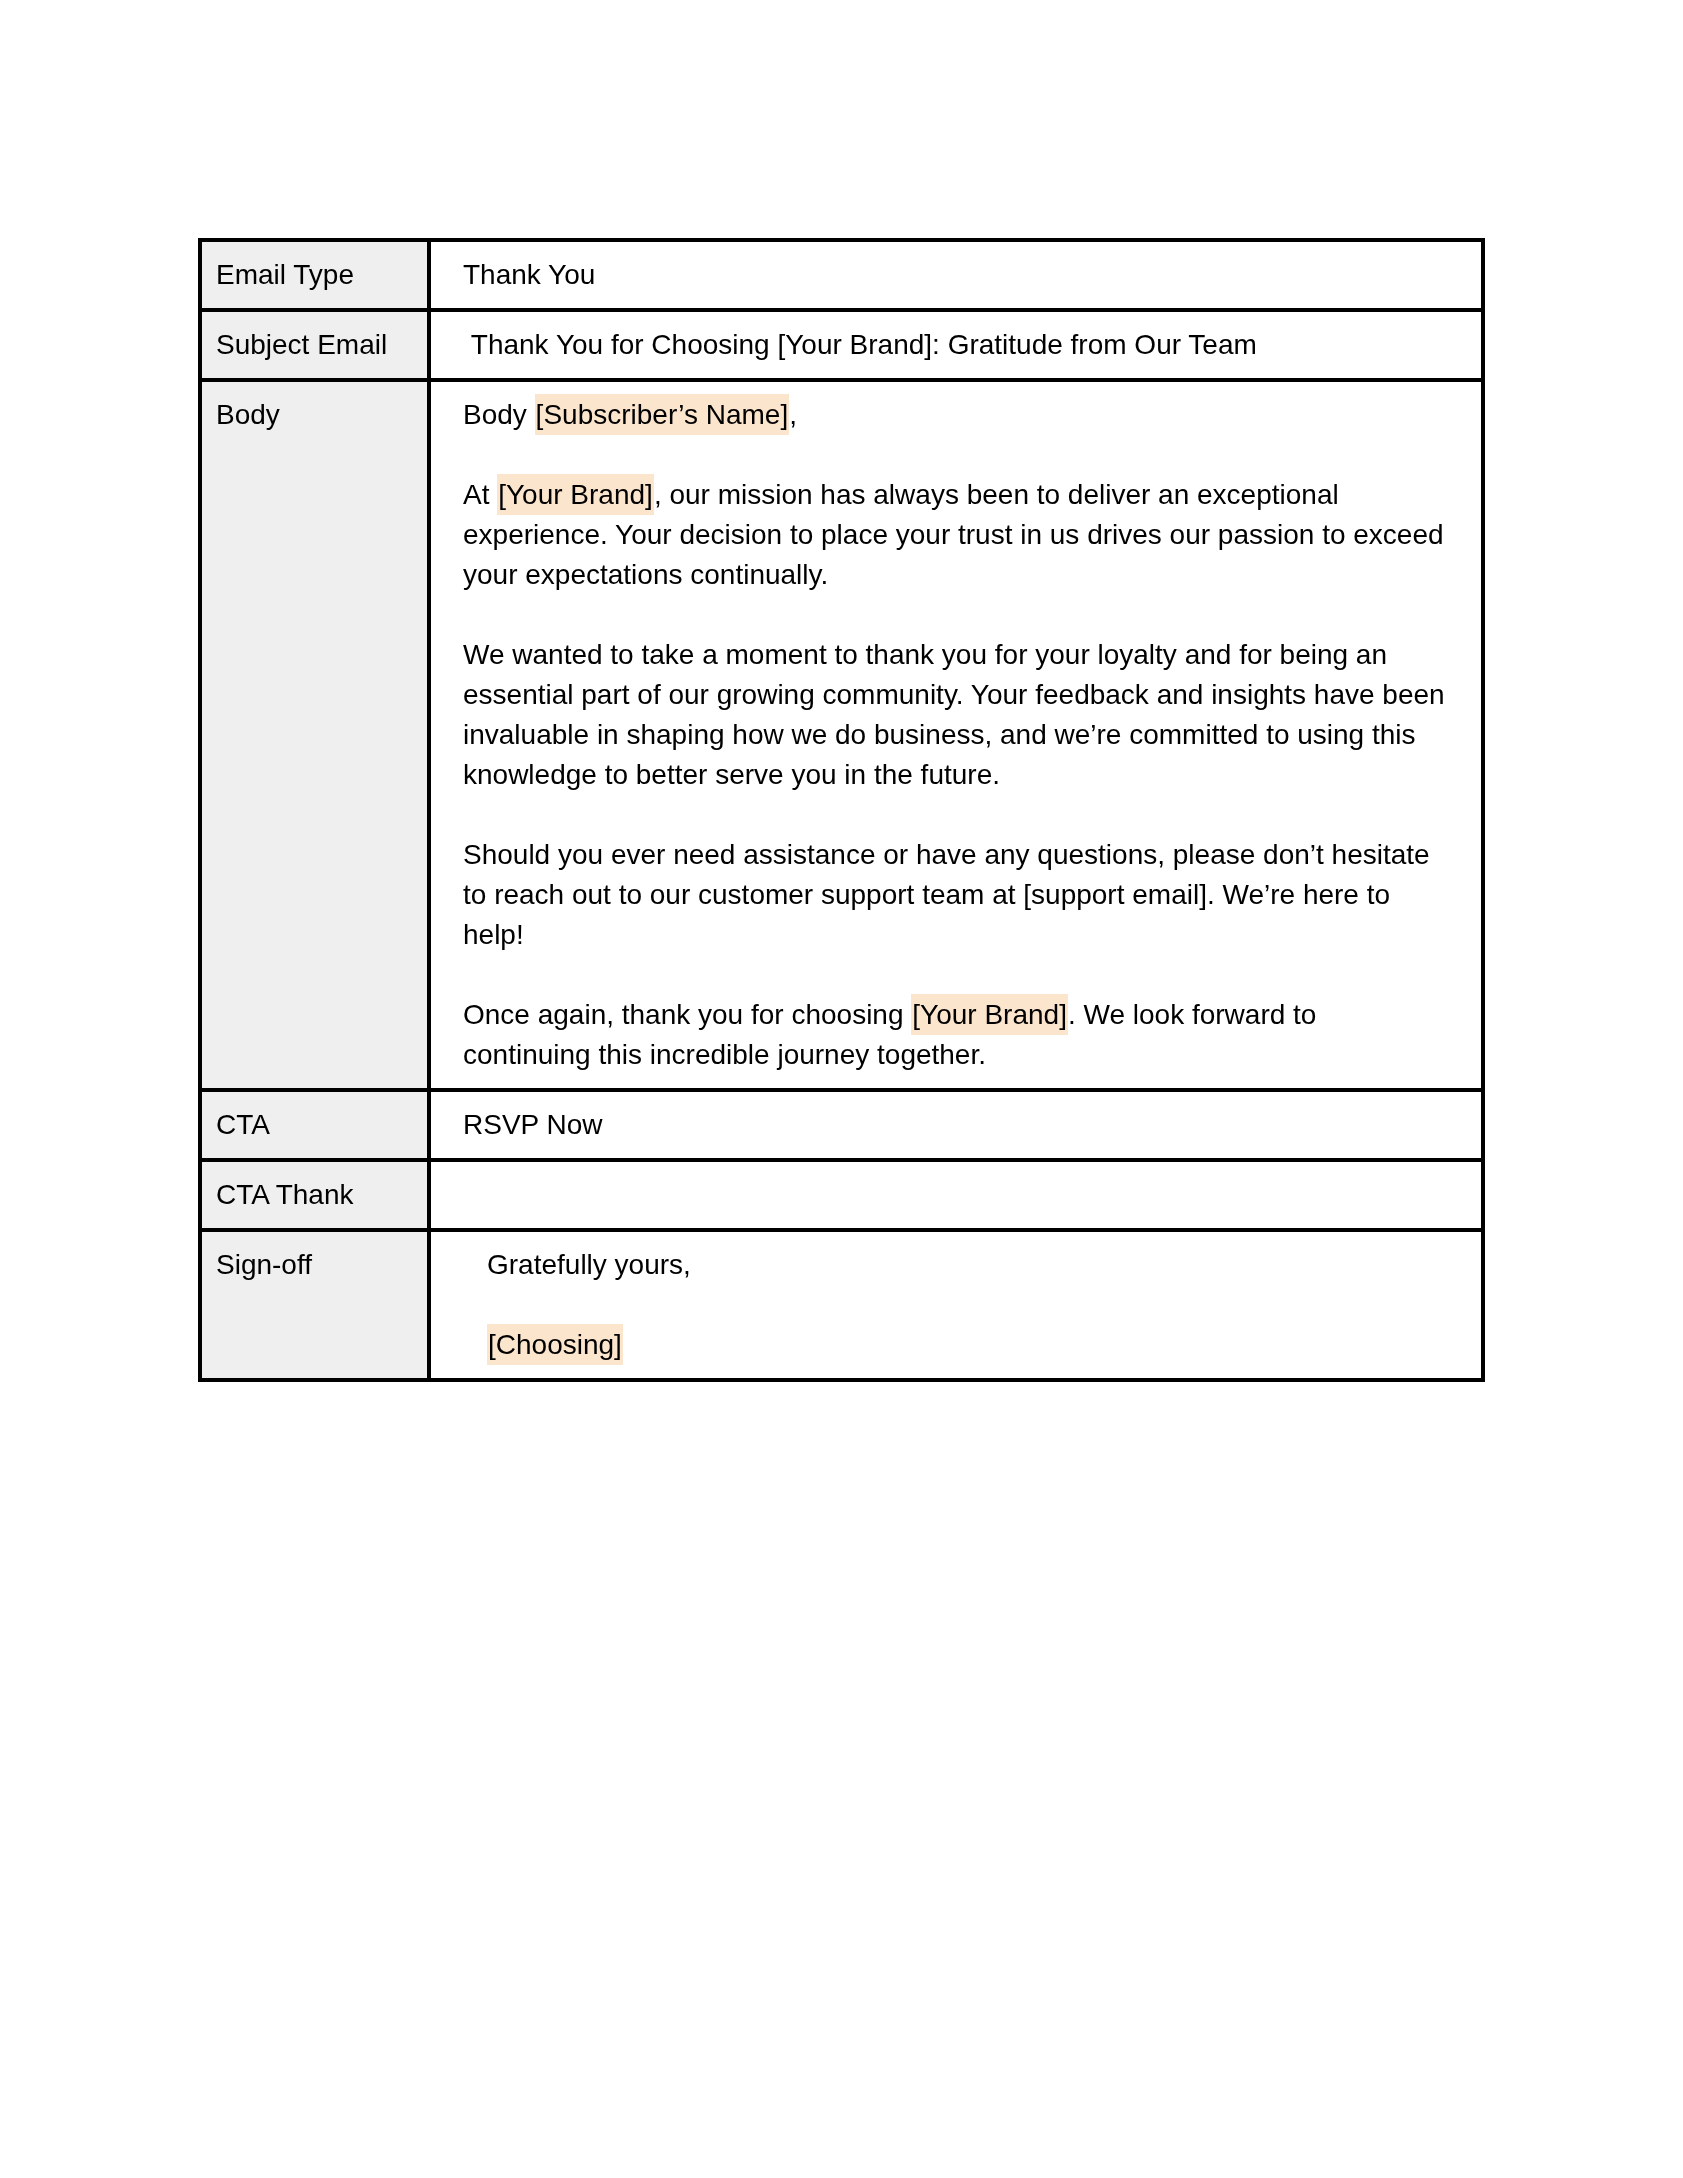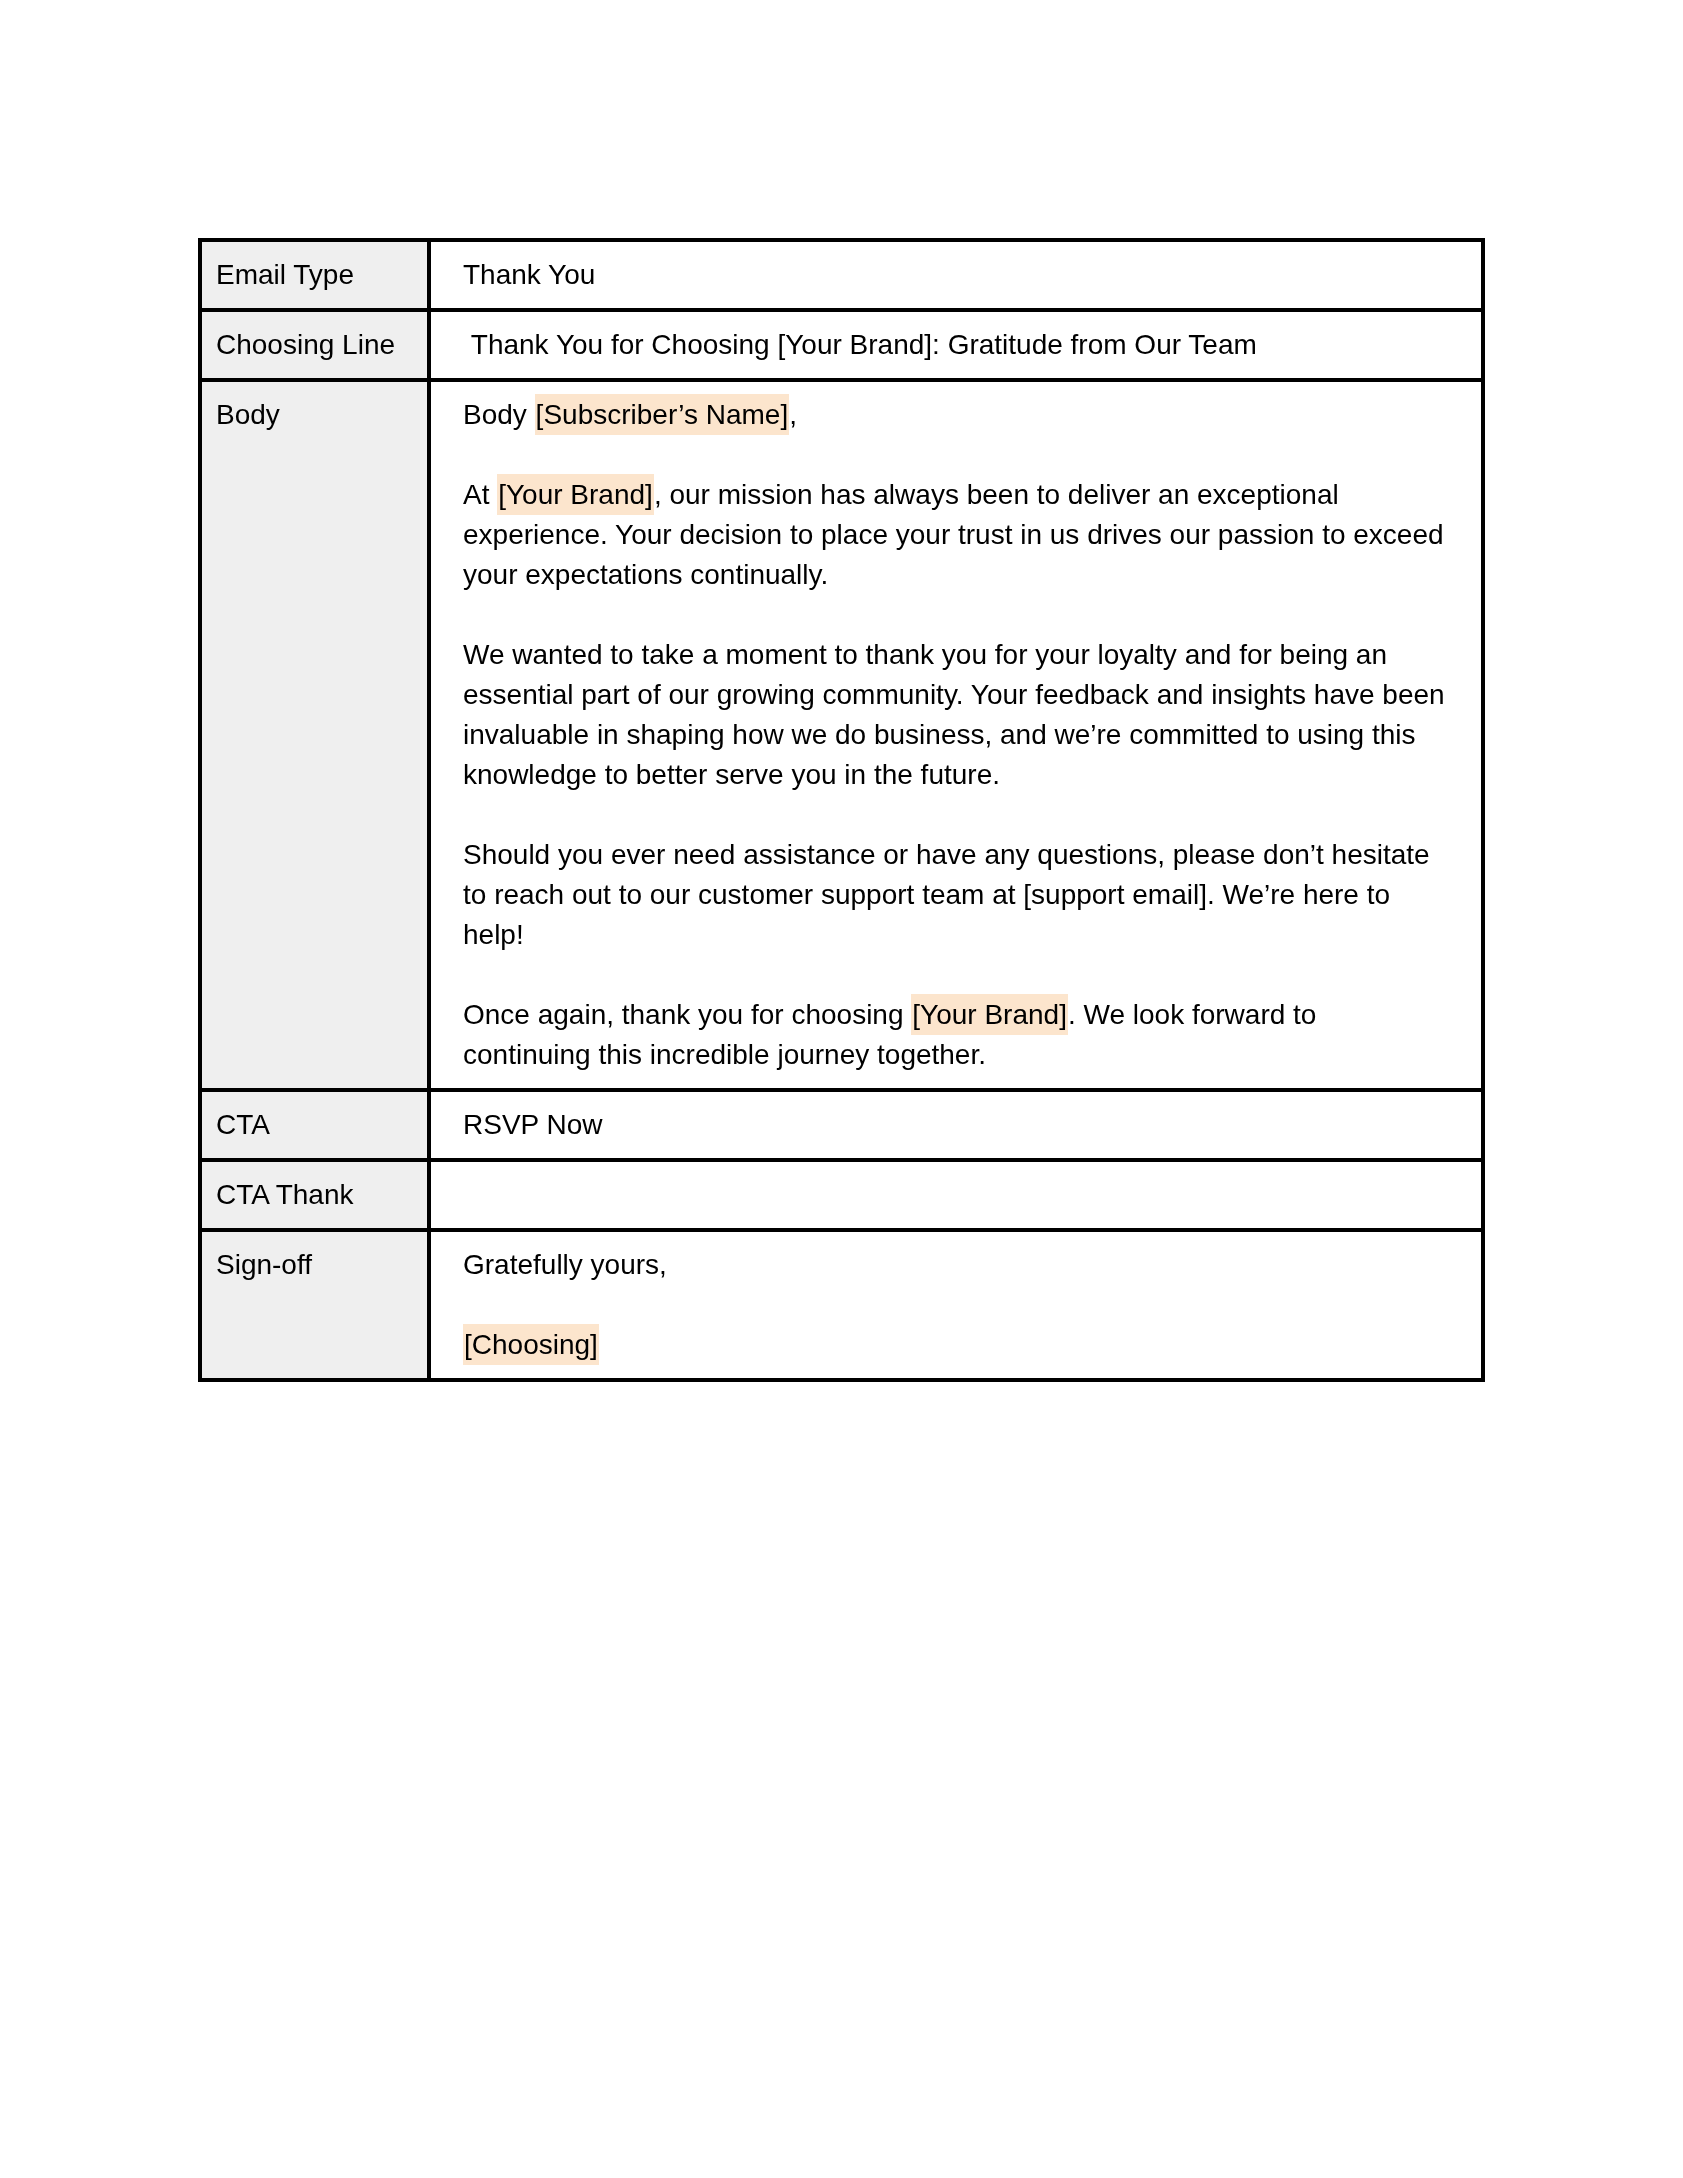--- a/index.html
+++ b/index.html
@@ -29,21 +29,21 @@
     left: 198px;
     top: 238px;
     width: 1287px;
     border: 4px solid var(--border);
     background: var(--page-bg);
   }
   .tbl-row {
     display: flex;
     border-bottom: 4px solid var(--border);
   }
-  .tbl-row:last-child { border-bottom: none; }
+  .tbl-row:last-child { border-bottom: none; gap: 24px; }
   .label-cell {
     flex: 0 0 229px;
     width: 229px;
     background: var(--label-bg);
     border-right: 4px solid var(--border);
     padding: 13px 14px;
     font-size: 28px;
     line-height: 40px;
   }
   .content-cell {
@@ -68,21 +68,21 @@
 
 <div class="page">
   <div class="doc-table" id="doc-table">
       <div class="tbl-row">
         <div class="label-cell">Email Type</div>
         <div class="content-cell">
           <p><span>Thank You</span></p>
         </div>
       </div>
       <div class="tbl-row">
-        <div class="label-cell">Choosing Line</div>
+        <div class="label-cell">Subject Email</div>
         <div class="content-cell">
           <p><span> Thank You for Choosing [Your Brand]: Gratitude from Our Team</span></p>
         </div>
       </div>
       <div class="tbl-row">
         <div class="label-cell">Body</div>
         <div class="content-cell">
           <p><span>Body </span><span class="hl">[Subscriber’s Name]</span><span>,</span></p>
           <p><span>At </span><span class="hl">[Your Brand]</span><span>, our mission has always been to deliver an exceptional experience. Your decision to place your trust in us drives our passion to exceed your expectations continually.</span></p>
           <p><span>We wanted to take a moment to thank you for your loyalty and for being an essential part of our growing community. Your feedback and insights have been invaluable in shaping how we do business, and we’re committed to using this knowledge to better serve you in the future.</span></p>

